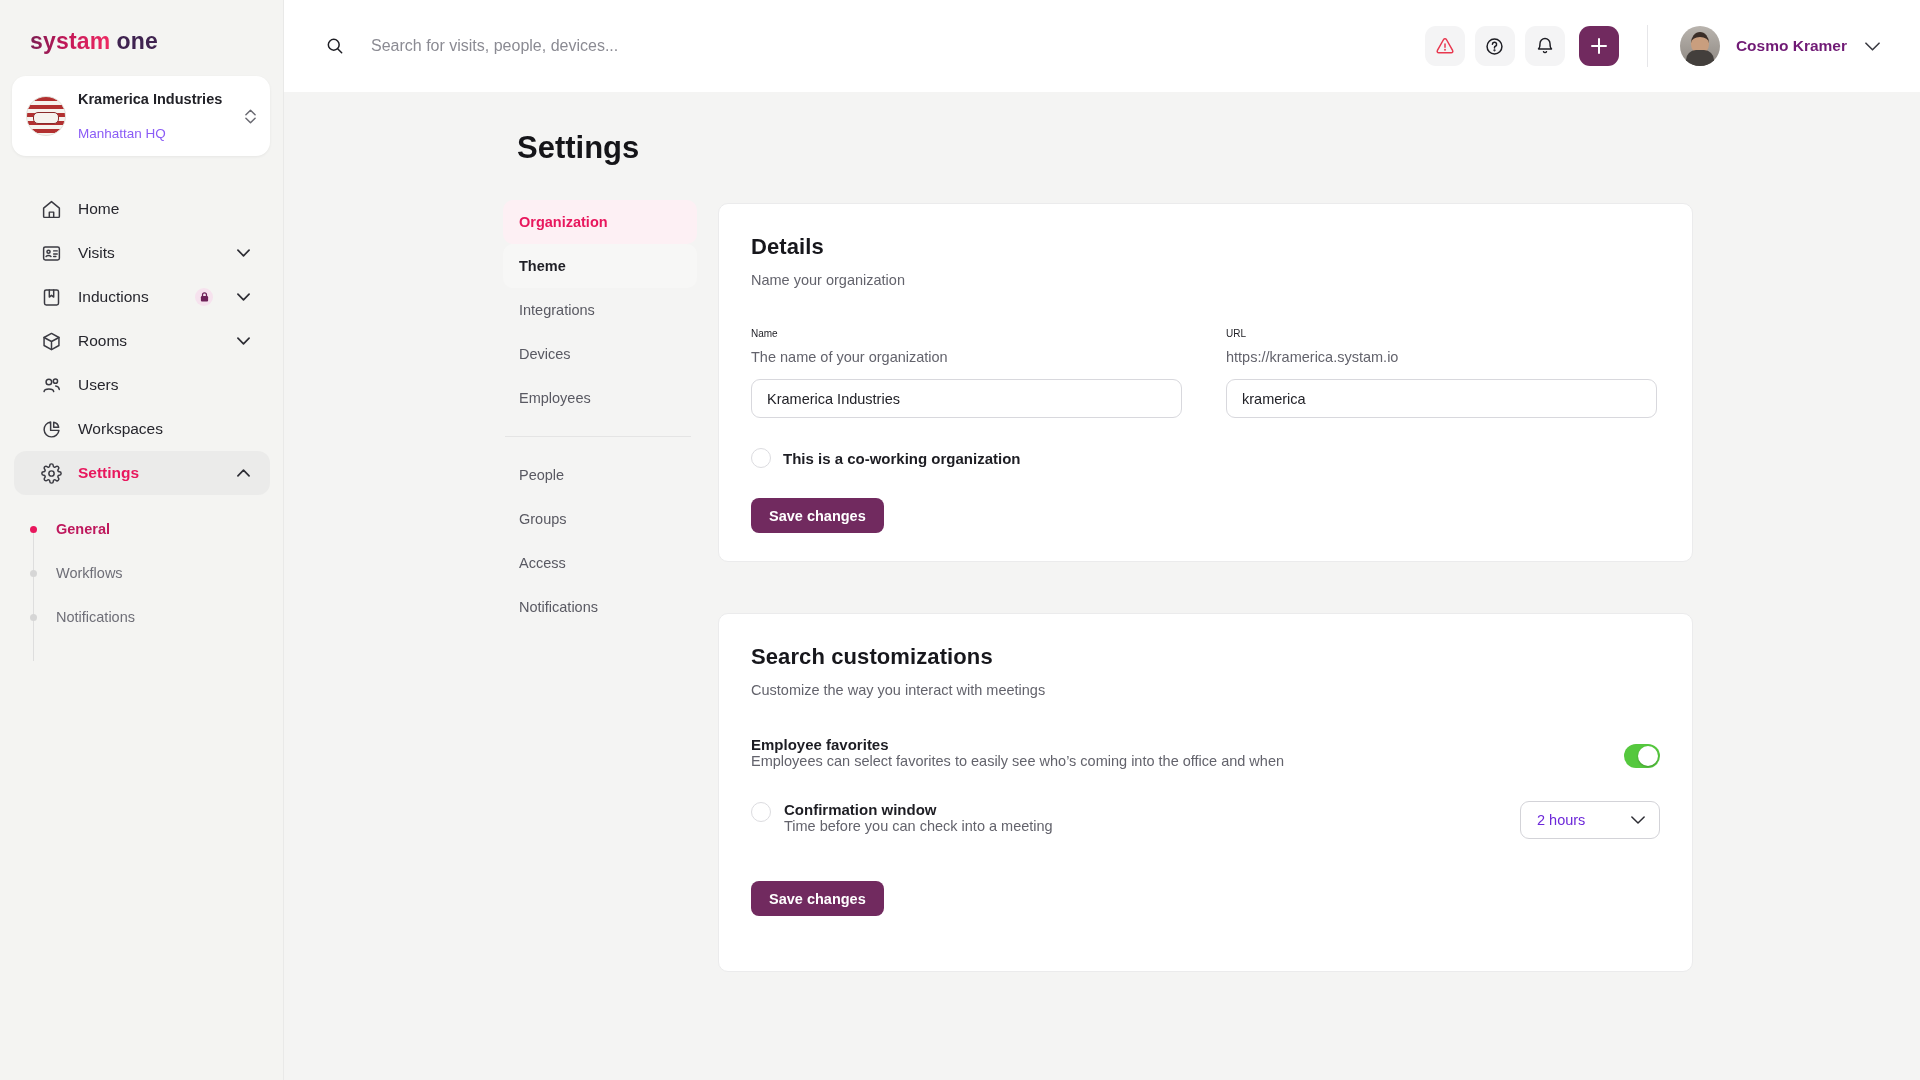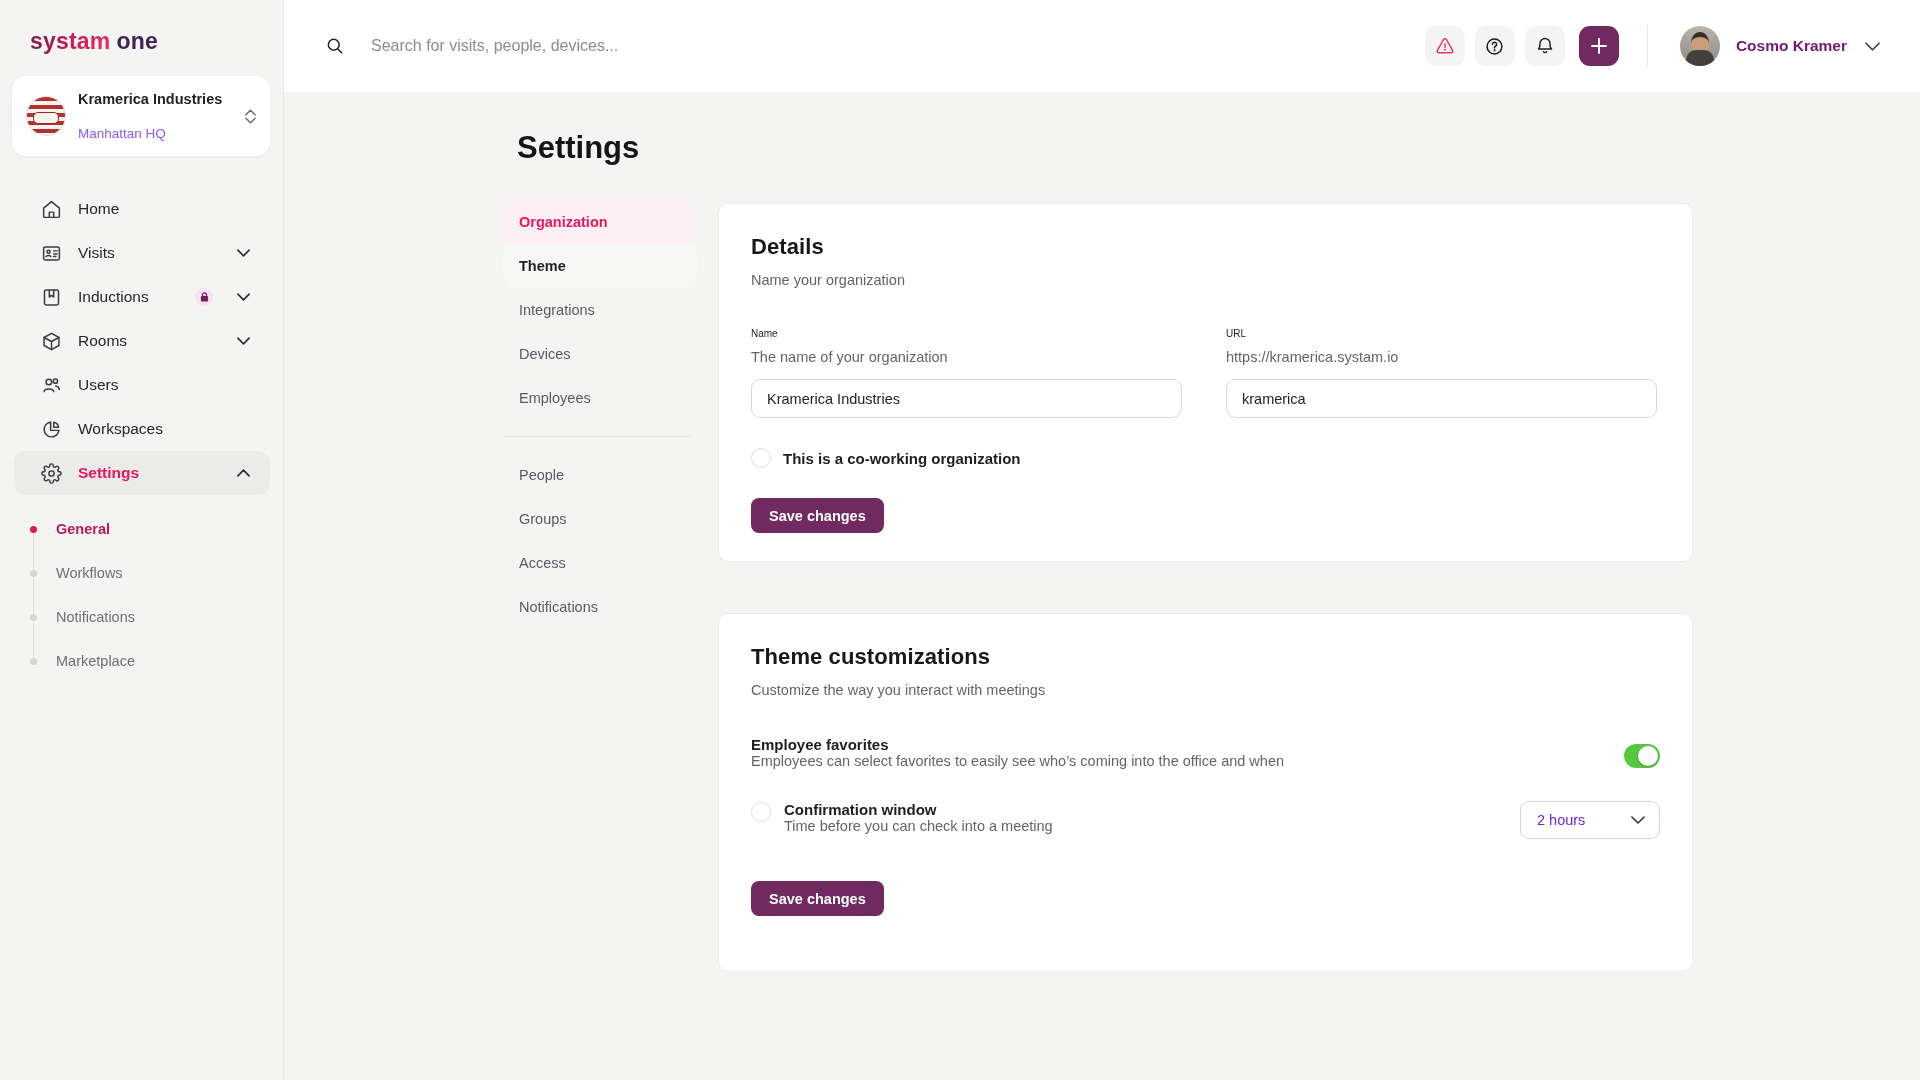--- a/index.html
+++ b/index.html
@@ -261,24 +261,20 @@
         <span>General</span>
       </div>
       <div class="sub-item">
         <span class="dot"></span>
         <span>Workflows</span>
       </div>
       <div class="sub-item">
         <span class="dot"></span>
         <span>Notifications</span>
       </div>
-      <div class="sub-item">
-        <span class="dot"></span>
-        <span>Marketplace</span>
-      </div>
     </nav>
   </aside>
 
   <header class="topbar">
     <div class="search">
       <span class="sicon">
         <svg width="20" height="20" viewBox="0 0 24 24" fill="none" stroke="currentColor" stroke-width="1.8" stroke-linecap="round">
             <circle cx="10.5" cy="10.5" r="6.5"></circle>
             <path d="M15.5 15.5 L20 20"></path>
           </svg>
@@ -385,21 +381,21 @@
 
       <div class="checkrow">
         <span class="circlebox"></span>
         <span class="checklabel">This is a co-working organization</span>
       </div>
 
       <button class="savebtn">Save changes</button>
     </section>
 
     <section class="card card2">
-      <h2>Theme customizations</h2>
+      <h2>Search customizations</h2>
       <div class="cardsub">Customize the way you interact with meetings</div>
 
       <div class="optionrow">
         <div>
           <div class="optlabel">Employee favorites</div>
           <div class="opthelp">Employees can select favorites to easily see who’s coming into the office and when</div>
         </div>
         <div class="toggle">
           <span class="knob"></span>
         </div>

